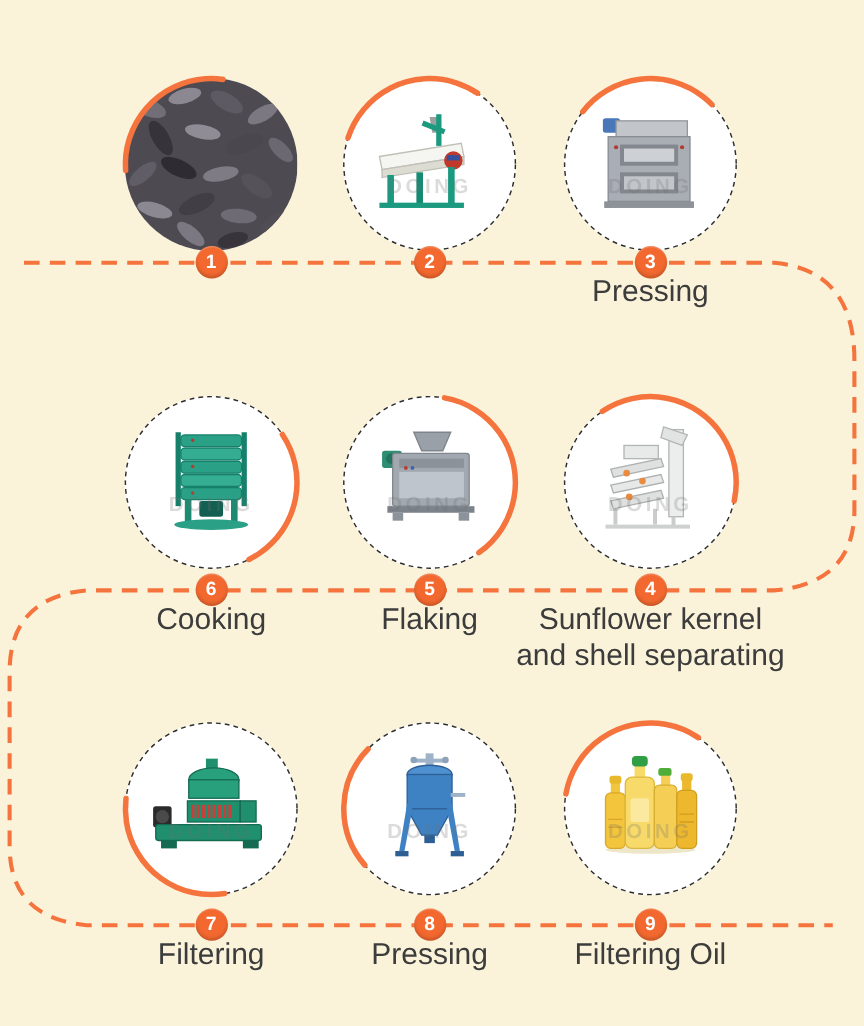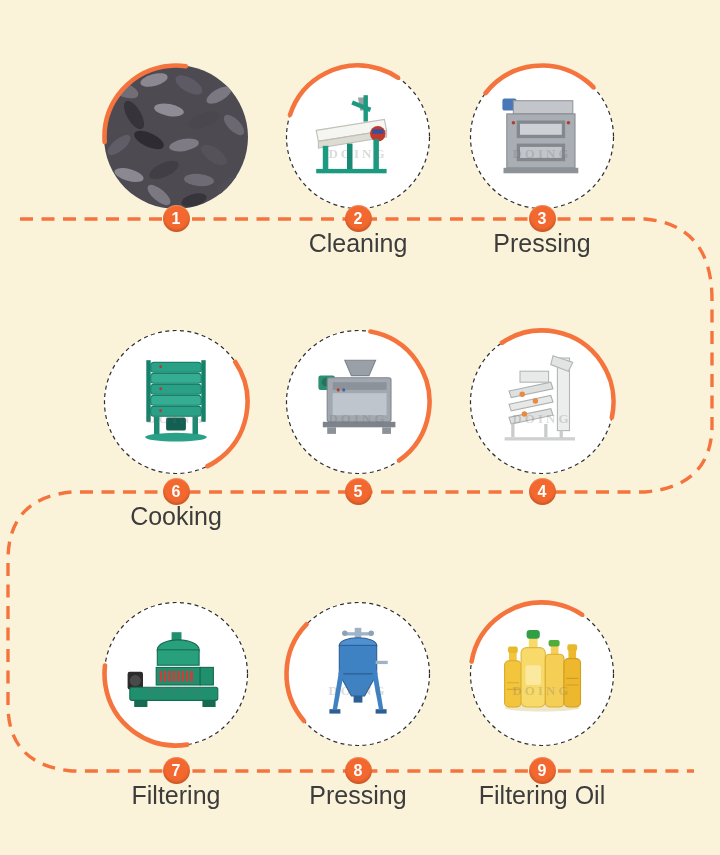--- a/index.html
+++ b/index.html
@@ -18,23 +18,22 @@
   .circle{position:relative;width:150px;height:150px;margin:0 auto;}
   .photo{
     position:absolute;inset:3px;border-radius:50%;background:#ffffff;
     overflow:hidden;
   }
   .photo > svg{position:absolute;left:50%;top:50%;transform:translate(-50%,-50%);}
   .photo.full > svg{width:144px;height:144px;}
   .photo.machine > svg{width:110px;height:110px;}
   .wm{
     position:absolute;left:0;right:0;top:56%;
-    font-size:13px;letter-spacing:3px;color:rgba(110,110,110,0.25);
+    font-size:17px;letter-spacing:3px;color:rgba(110,110,110,0.25);
     font-weight:bold;
-    font-family:Liberation Serif, serif;
   }
   .ring{position:absolute;inset:0;pointer-events:none;}
   .dring{fill:none;stroke:#2d2d2d;stroke-width:1.2;stroke-dasharray:4 3.4;}
   .step-1 .dring{display:none;}
   .arc{fill:none;stroke:#f5743e;stroke-width:4.6;stroke-linecap:round;}
   .badge{
     position:absolute;left:50%;margin-left:-13.5px;width:27px;height:27px;
     border-radius:50%;background:#f2682f;color:#ffffff;
     font-size:16px;font-weight:bold;line-height:27px;text-align:center;
     box-shadow:inset 0 -2px 3px rgba(0,0,0,0.18), inset 0 1px 1px rgba(255,255,255,0.25);
@@ -105,21 +104,20 @@
           <rect x="12" y="79" width="64" height="4" fill="#1b9a80"></rect>
         </svg>
         <span class="wm">DOING</span>
       </div>
       <svg class="ring" viewBox="0 0 150 150">
         <circle class="dring" cx="75" cy="75" r="71.5"></circle>
         <circle class="arc" cx="75" cy="75" r="71.5" stroke-dasharray="132 999" transform="rotate(-162 75 75)"></circle>
       </svg>
     </div>
     <div class="badge">2</div>
-    <div class="label">Cleaning</div>
   </div>
 
   <div class="step step-3 r1 c3">
     <div class="circle">
       <div class="photo machine">
         <svg viewBox="0 0 100 100">
           <rect x="14" y="15" width="13" height="11" rx="2" fill="#4a77b8"></rect>
           <rect x="24" y="17" width="54" height="12" fill="#c2c6cb" stroke="#93979d"></rect>
           <rect x="18" y="29" width="62" height="49" fill="#a9adb4" stroke="#888c93"></rect>
           <rect x="27" y="35" width="44" height="16" fill="#83878e"></rect>
@@ -188,20 +186,21 @@
           <rect x="72" y="73" width="8" height="6" fill="#8c929a"></rect>
         </svg>
         <span class="wm">DOING</span>
       </div>
       <svg class="ring" viewBox="0 0 150 150">
         <circle class="dring" cx="75" cy="75" r="71.5"></circle>
         <circle class="arc" cx="75" cy="75" r="71.5" stroke-dasharray="168 999" transform="rotate(-80 75 75)"></circle>
       </svg>
     </div>
     <div class="badge">5</div>
+    <div class="label">Flaking</div>
   </div>
 
   <div class="step step-4 r2 c3">
     <div class="circle">
       <div class="photo machine">
         <svg viewBox="0 0 100 100">
           <rect x="64" y="10" width="11" height="66" fill="#eceeed" stroke="#b3b6b5"></rect>
           <polygon points="60,8 78,14 74,22 58,16" fill="#e2e4e3" stroke="#b3b6b5"></polygon>
           <rect x="30" y="22" width="26" height="10" fill="#e8eae9" stroke="#b3b6b5"></rect>
           <polygon points="20,40 58,32 60,38 22,46" fill="#dfe1e0" stroke="#aeb1b0"></polygon>
@@ -216,20 +215,22 @@
           <rect x="16" y="82" width="64" height="3" fill="#ced1cf"></rect>
         </svg>
         <span class="wm">DOING</span>
       </div>
       <svg class="ring" viewBox="0 0 150 150">
         <circle class="dring" cx="75" cy="75" r="71.5"></circle>
         <circle class="arc" cx="75" cy="75" r="71.5" stroke-dasharray="170 999" transform="rotate(-124 75 75)"></circle>
       </svg>
     </div>
     <div class="badge">4</div>
+    <div class="label">Sunflower kernel
+and shell separating</div>
   </div>
 
   <div class="step step-7 r3 c1">
     <div class="circle">
       <div class="photo machine">
         <svg viewBox="0 0 100 100">
           <rect x="46" y="12" width="9" height="10" fill="#1f8f6e"></rect>
           <ellipse cx="52" cy="28" rx="19" ry="9" fill="#27a07b" stroke="#156b52"></ellipse>
           <rect x="33" y="28" width="38" height="14" fill="#27a07b" stroke="#156b52"></rect>
           <rect x="6" y="48" width="14" height="16" rx="2" fill="#2b2b2b"></rect>

